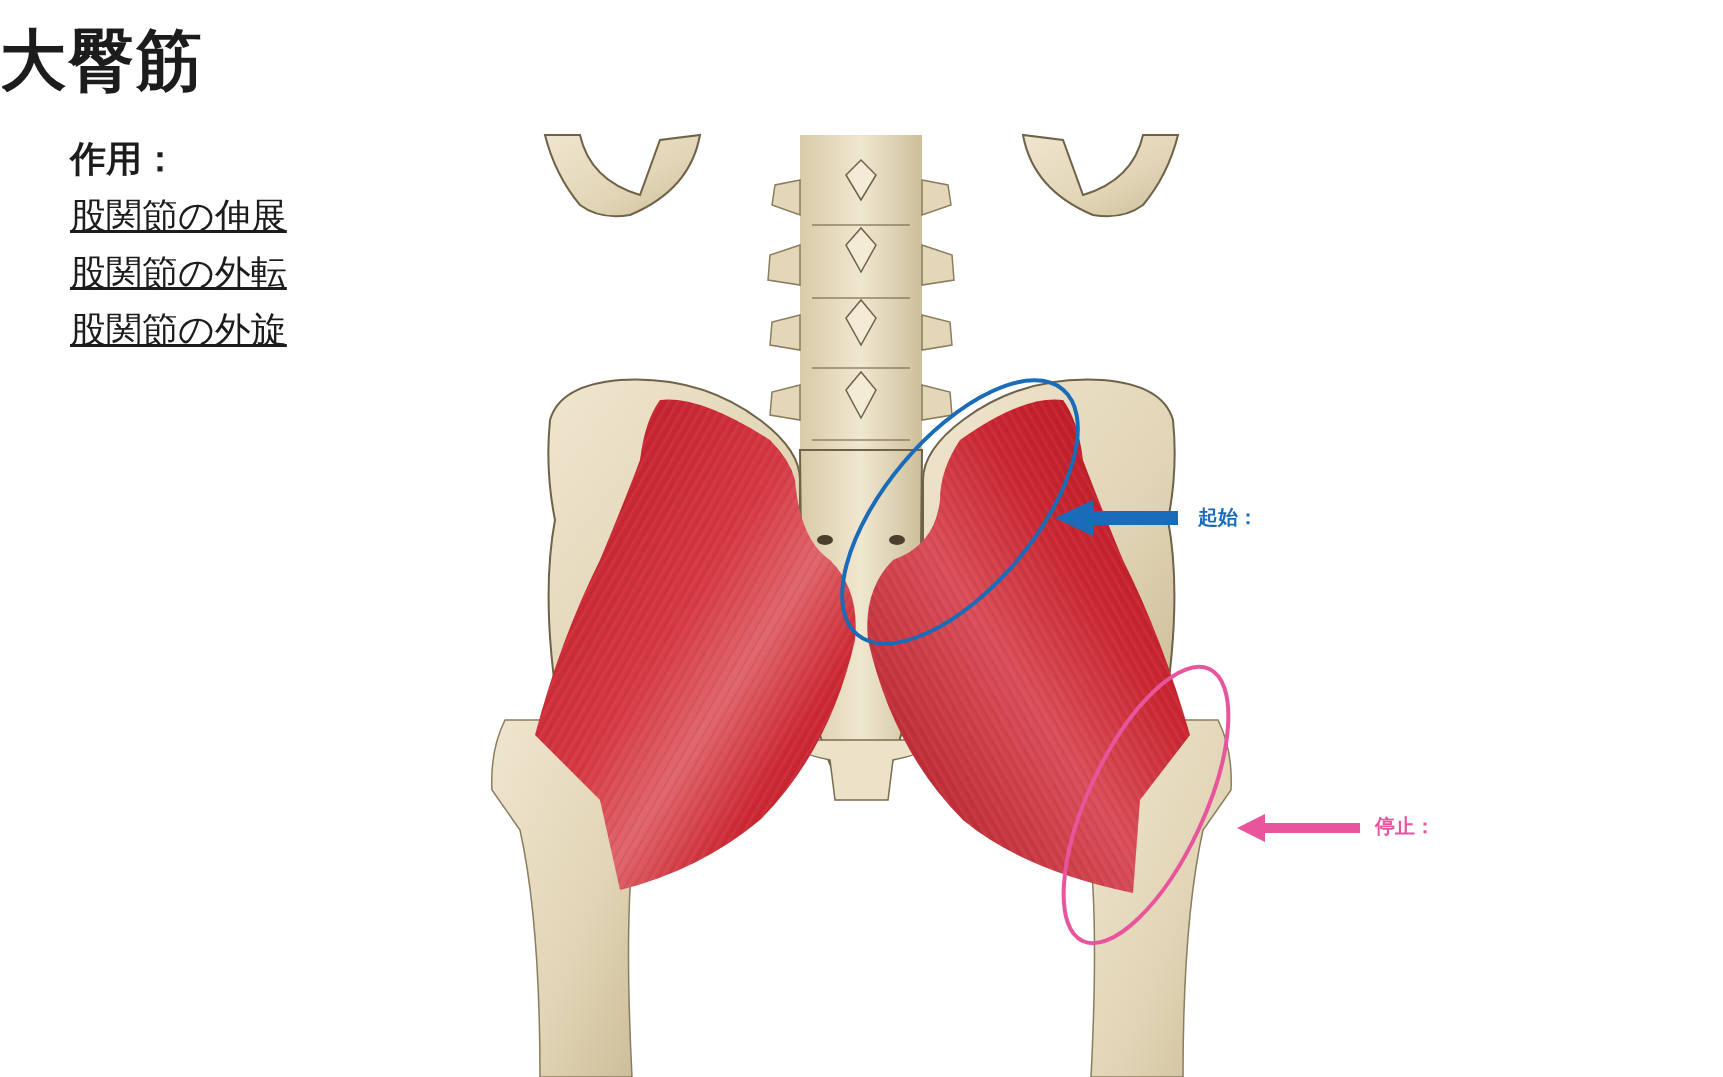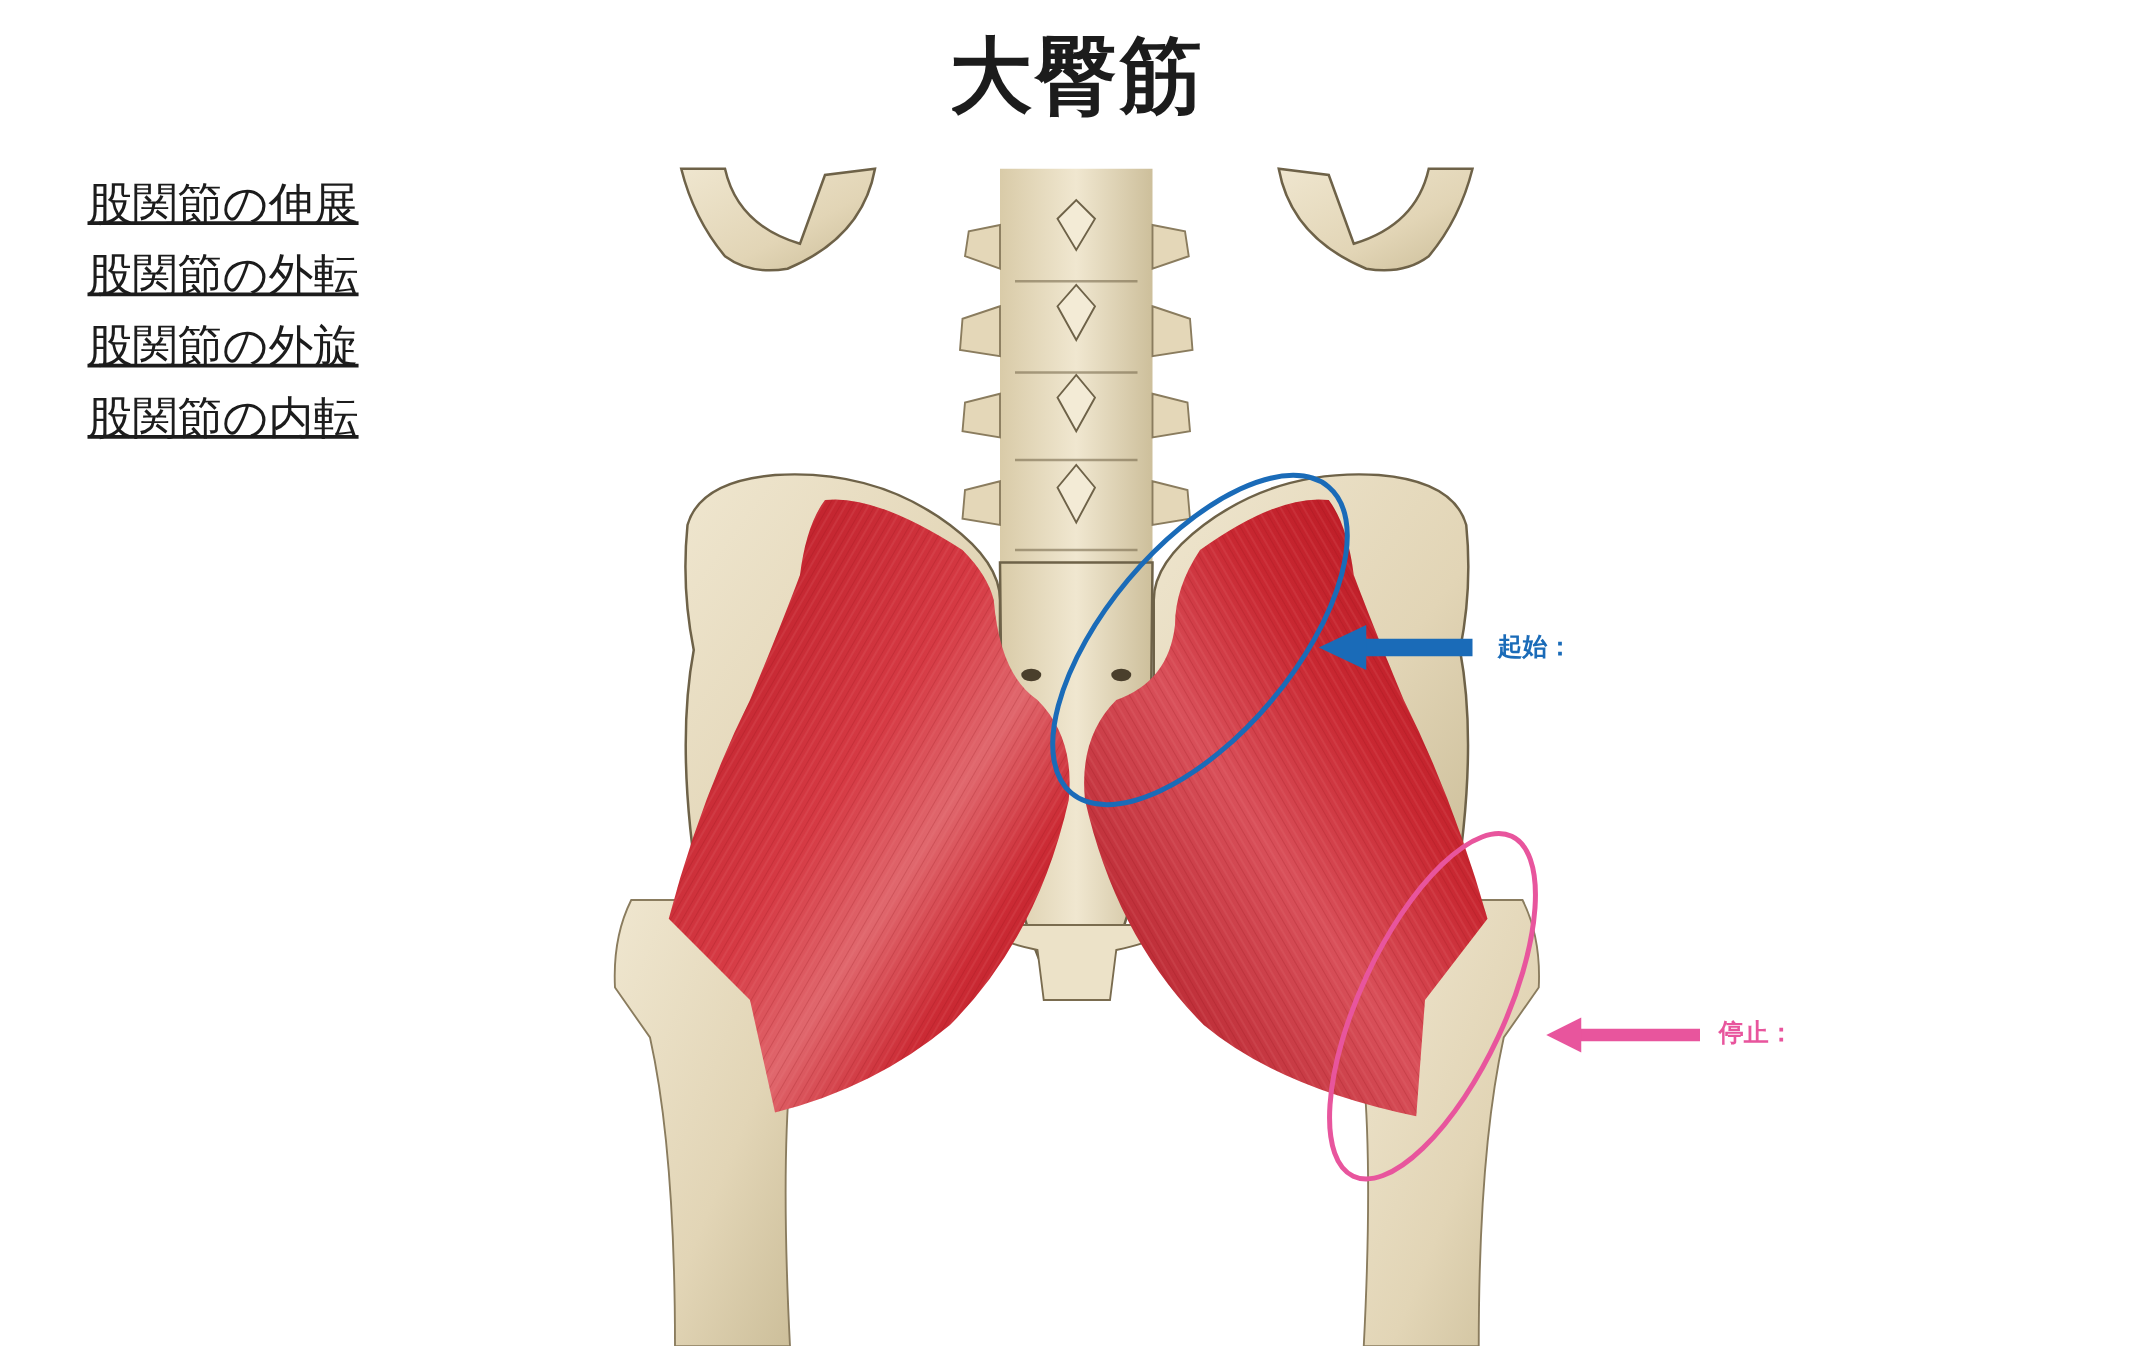--- a/index.html
+++ b/index.html
@@ -13,21 +13,20 @@
       position: relative;
       overflow: hidden;
       font-family: "DejaVu Sans", "Liberation Sans", sans-serif;
       color: #1a1a1a;
     }
     .title {
       position: absolute;
       left: 0;
       top: 28px;
       width: 1723px;
-      text-align: center;
       font-size: 66px;
       font-weight: bold;
       letter-spacing: 2px;
       color: #1c1c1c;
       line-height: 1;
     }
     .action-block {
       position: absolute;
       left: 70px;
       top: 135px;
@@ -186,24 +185,24 @@
     <g>
       <rect x="1260" y="823" width="100" height="10" fill="#e8559d"></rect>
       <polygon points="1237,828 1265,814 1265,842" fill="#e8559d"></polygon>
     </g>
   </g>
 </svg>
 
 <div class="title">大臀筋</div>
 
 <div class="action-block">
+  <div class="heading">作用：</div>
   <div class="item">股関節の伸展</div>
   <div class="item">股関節の外転</div>
   <div class="item">股関節の外旋</div>
-  <div class="item">股関節の内転</div>
 </div>
 
 <div class="label-block origin-block">
   <div class="heading">起始：</div>
 </div>
 
 <div class="label-block insertion-block">
   <div class="heading">停止：</div>
 </div>
 

